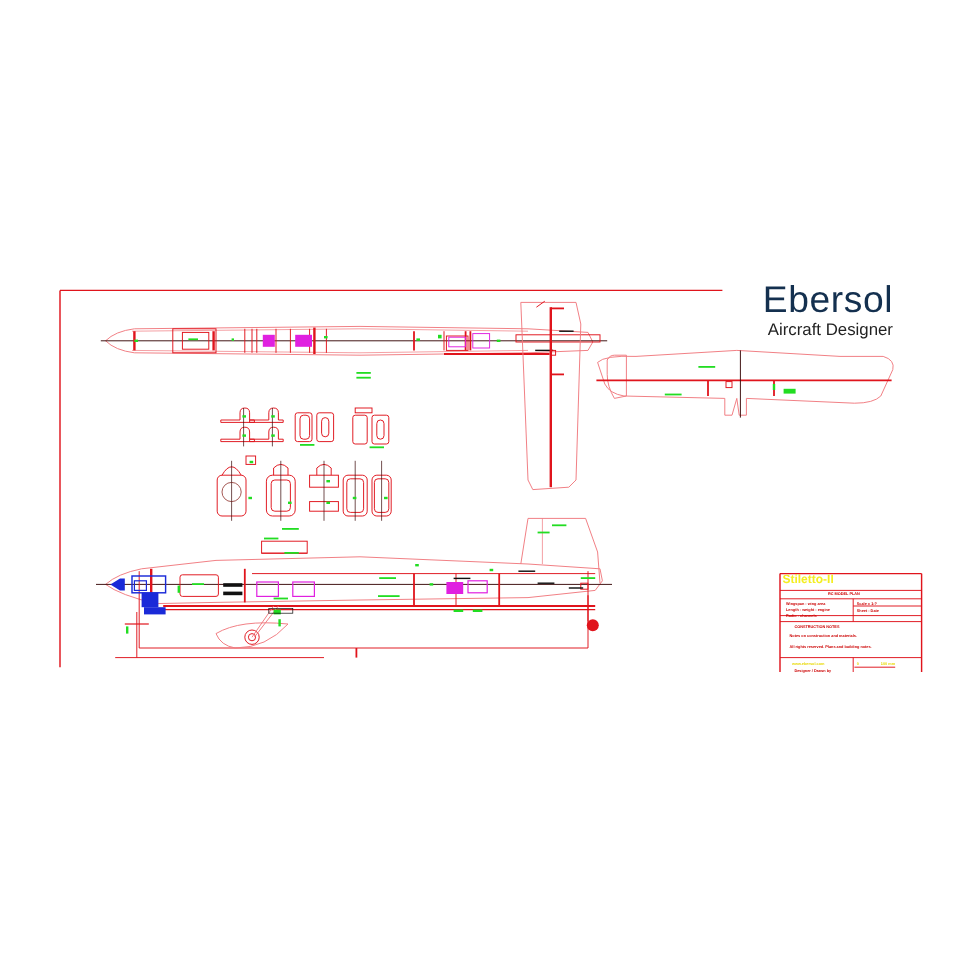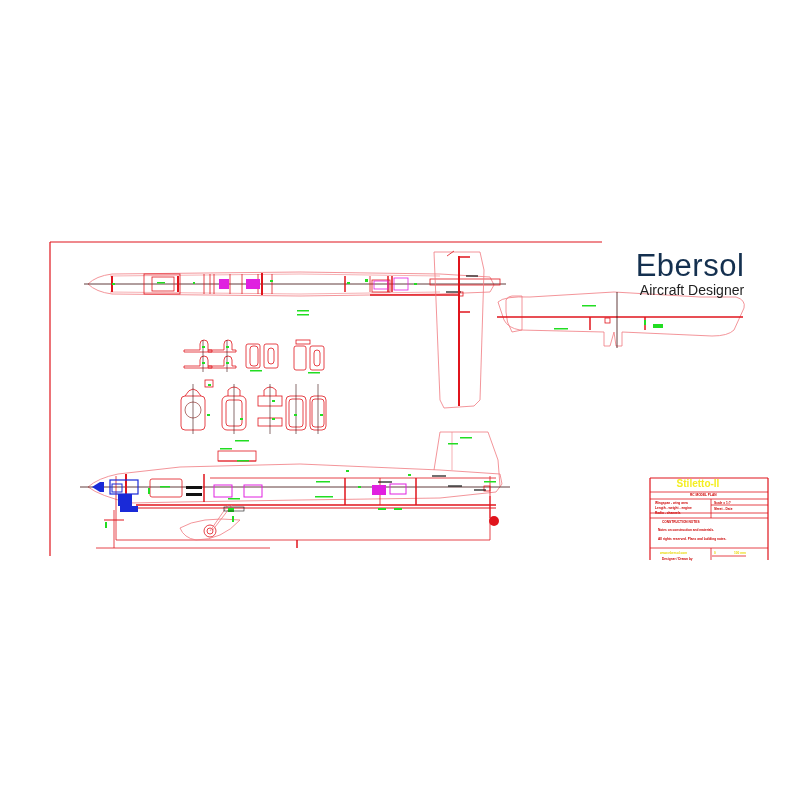--- a/index.html
+++ b/index.html
@@ -1,22 +1,22 @@
 <!DOCTYPE html>
 <html><head>
 <meta charset="utf-8">
 <style>
   html, body { margin:0; padding:0; background:#ffffff; }
   body { width:800px; height:800px; position:relative; overflow:hidden; font-family:"Liberation Sans", sans-serif; }
   #drawing { position:absolute; left:0; top:0; width:800px; height:800px; }
-  .brand { position:absolute; left:600px; top:248px; width:180px; text-align:center; }
+  .brand { position:absolute; left:600px; top:232px; width:180px; text-align:center; }
   .brand-name { font-family:"Liberation Sans", sans-serif; font-size:31px; color:#14304f; line-height:36px; letter-spacing:0.5px; }
   .brand-sub { font-family:"Liberation Sans", sans-serif; font-size:14px; color:#222; line-height:13px; margin-left:4px; }
   .tb { position:absolute; left:652px; top:477px; width:116px; height:84px; }
-  .tb-title { position:absolute; left:0; top:0; width:92px; height:13px; text-align:center; color:#f4ee22; font-weight:bold; font-size:10px; line-height:14px; }
+  .tb-title { position:absolute; left:0; top:0; width:92px; height:13px; color:#f4ee22; font-weight:bold; font-size:10px; line-height:14px; }
   .tb-small { position:absolute; font-size:3.2px; line-height:4px; color:#c00; font-weight:bold; white-space:nowrap; }
   .tb-small.y { color:#e8d800; }
 </style>
 </head>
 <body>
 
 <svg id="drawing" viewBox="0 0 800 800" xmlns="http://www.w3.org/2000/svg">
 
   <g stroke="#e0141c" stroke-width="1.2" fill="none">
     <line x1="50" y1="242" x2="602" y2="242"></line>

